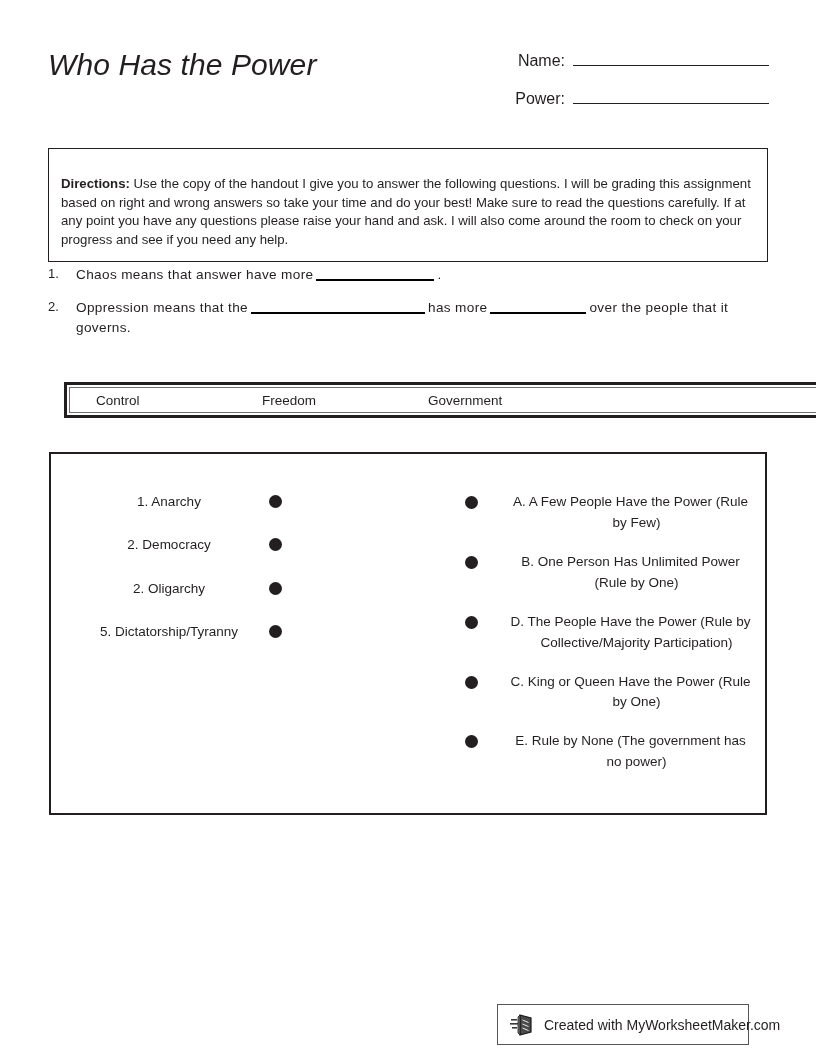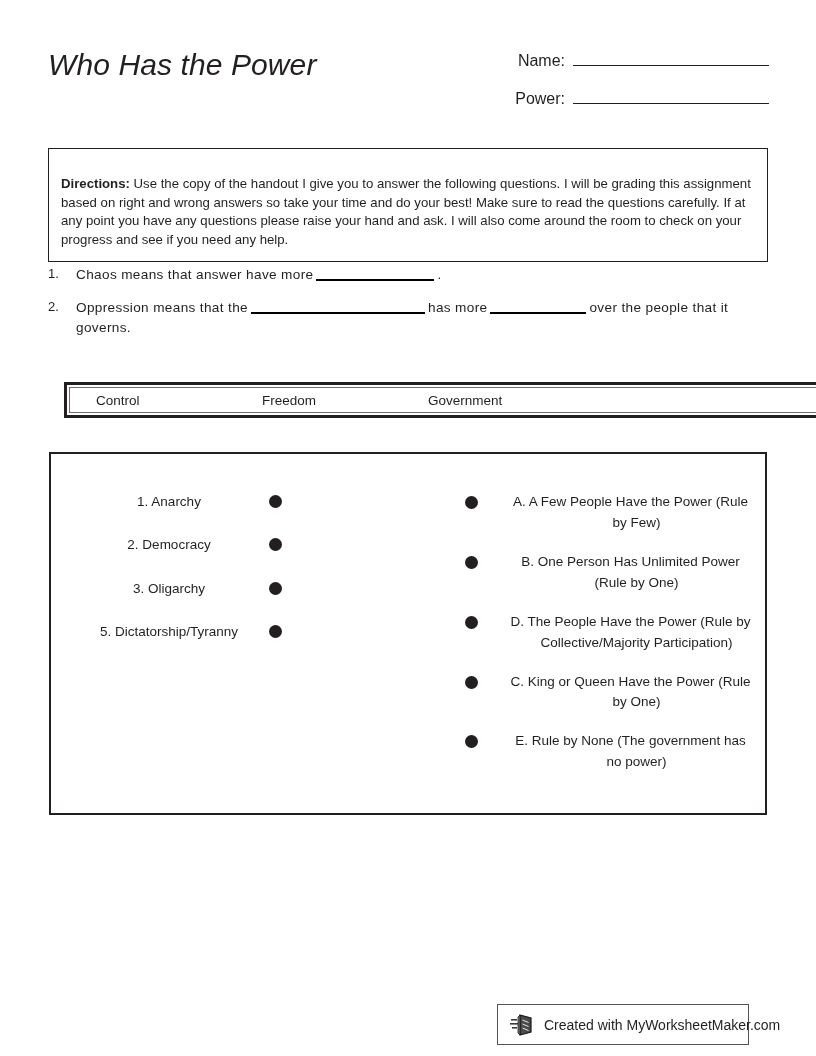--- a/index.html
+++ b/index.html
@@ -310,21 +310,21 @@
               <span class="dot"></span>
             </span>
         </div>
         <div class="ml-row">
           <span class="ml-label">2. Democracy</span>
           <span class="ml-dotcell">
               <span class="dot"></span>
             </span>
         </div>
         <div class="ml-row">
-          <span class="ml-label">3. Oligarchy</span>
+          <span class="ml-label">2. Oligarchy</span>
           <span class="ml-dotcell">
               <span class="dot"></span>
             </span>
         </div>
         <div class="ml-row">
           <span class="ml-label">5. Dictatorship/Tyranny</span>
           <span class="ml-dotcell">
               <span class="dot"></span>
             </span>
         </div>

